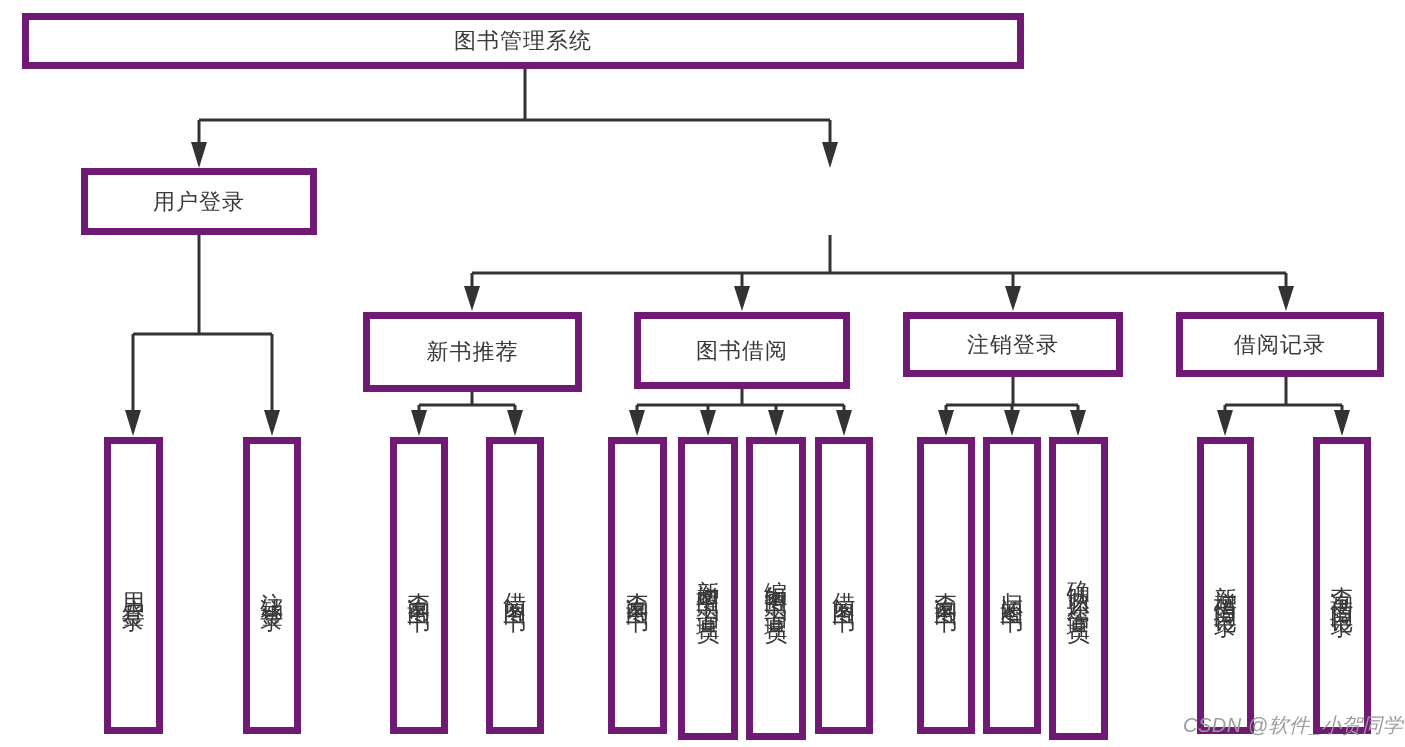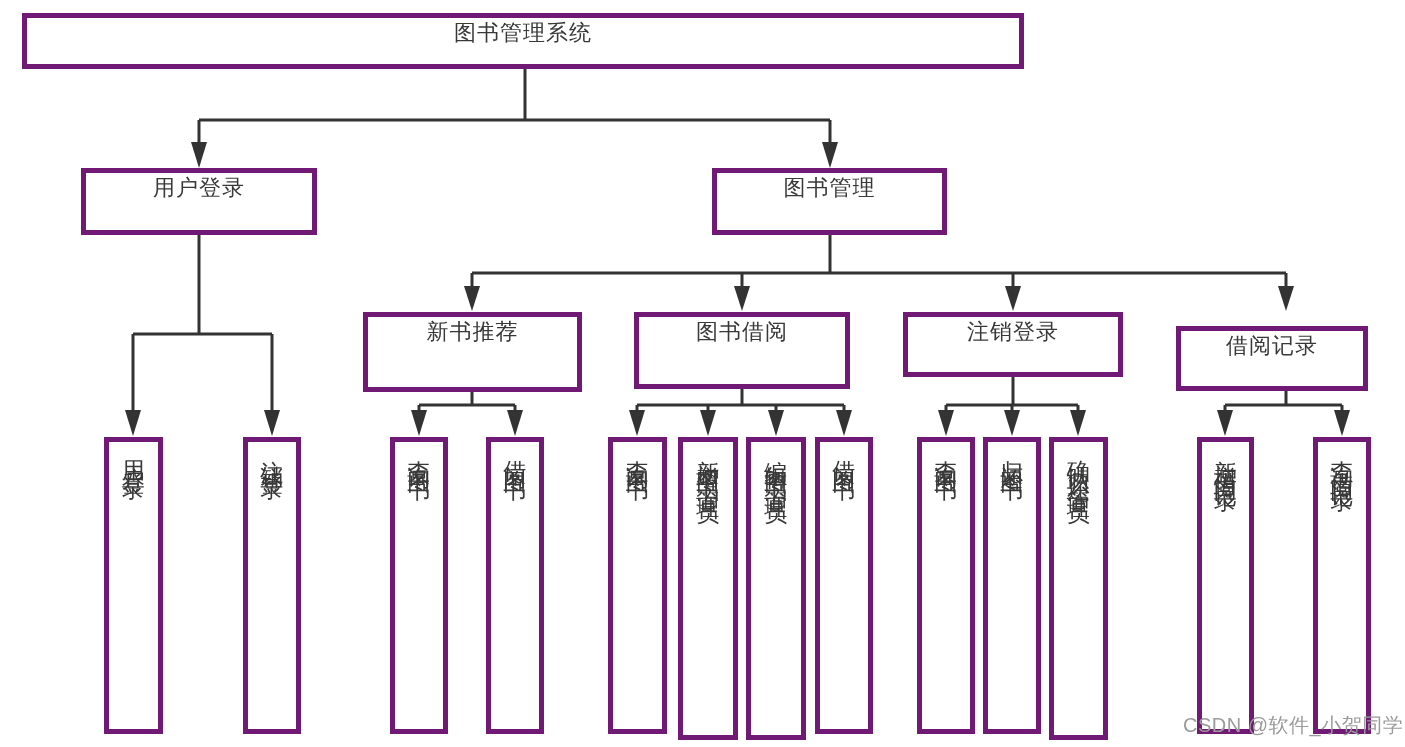--- a/index.html
+++ b/index.html
@@ -7,41 +7,43 @@
   .stage{
     position:relative;
     width:1405px;height:747px;
     background:#ffffff;
     overflow:hidden;
   }
   .wires{position:absolute;left:0;top:0;width:1405px;height:747px;}
   .node{
     position:absolute;
     box-sizing:border-box;
-    border:5px solid #701a75;
+    border:7px solid #701a75;
     background:#ffffff;
     display:flex;
+    align-items:center;
     justify-content:center;
     color:#383838;
     font-size:22px;
     letter-spacing:1px;
   }
   .node .vtext{
     writing-mode:vertical-rl;
     font-size:23px;
     letter-spacing:6px;
     line-height:1.15;
   }
   .watermark{
     position:absolute;
     left:1183px;top:712px;
     font-size:20px;
     color:#9b9b9b;
     letter-spacing:0.5px;
     white-space:nowrap;
+    font-style:italic;
   }
 </style>
 </head>
 <body>
 
 <div class="stage">
 
   <svg class="wires" viewBox="0 0 1405 747" xmlns="http://www.w3.org/2000/svg">
     <g stroke="#333333" stroke-width="3" fill="none">
       <path d="M525,69 V120"></path>
@@ -122,34 +124,31 @@
     </g>
   </svg>
 
   <div class="node" style="left:22px;top:13px;width:1002px;height:56px">
     <span>图书管理系统</span>
   </div>
 
   <div class="node" style="left:81px;top:168px;width:236px;height:67px">
     <span>用户登录</span>
   </div>
-  <div class="node" style="left:712px;top:168px;width:235px;height:67px">
-    <span>图书管理</span>
-  </div>
 
   <div class="node" style="left:363px;top:312px;width:219px;height:80px">
     <span>新书推荐</span>
   </div>
   <div class="node" style="left:634px;top:312px;width:216px;height:77px">
     <span>图书借阅</span>
   </div>
   <div class="node" style="left:903px;top:312px;width:220px;height:65px">
     <span>注销登录</span>
   </div>
-  <div class="node" style="left:1176px;top:326px;width:192px;height:65px">
+  <div class="node" style="left:1176px;top:312px;width:208px;height:65px">
     <span>借阅记录</span>
   </div>
 
   <div class="node" style="left:104px;top:437px;width:59px;height:297px">
     <span class="vtext">用户登录</span>
   </div>
   <div class="node" style="left:243px;top:437px;width:58px;height:297px">
     <span class="vtext">注销登录</span>
   </div>
 

